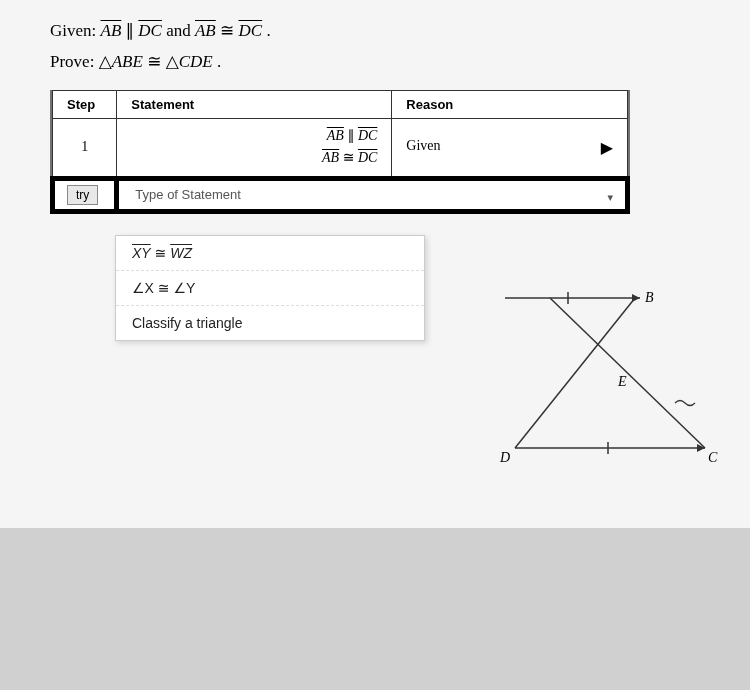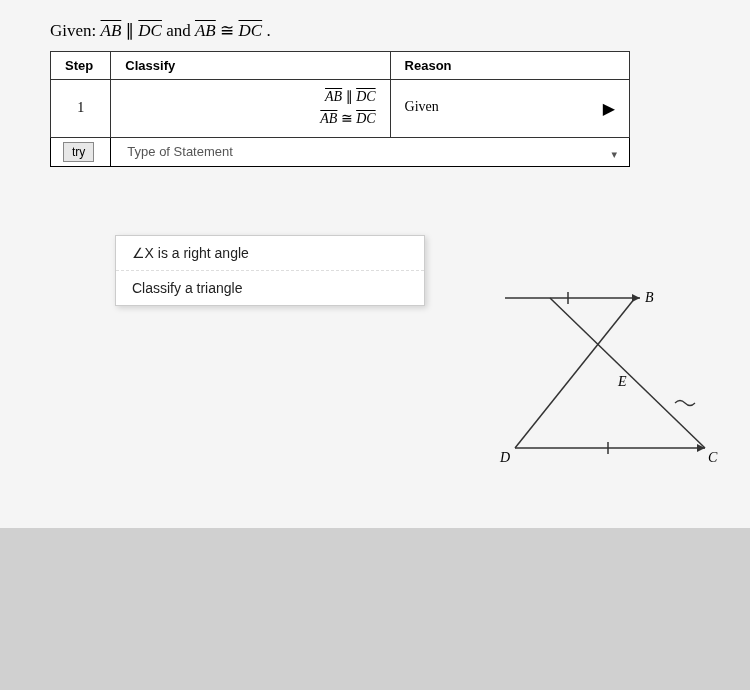--- a/index.html
+++ b/index.html
@@ -74,21 +74,21 @@
     .statement-col { width: 280px; text-align: center; }
     .reason-col { width: 240px; }
 
     .statement-cell {
       text-align: right;
       line-height: 1.6;
     }
 
     .try-row td {
       padding: 4px 12px;
-      border: 1px solid #000000;
+      border: 5px solid #000000;
     }
 
     .try-btn {
       border: 1px solid #888;
       background: #e8e8e8;
       padding: 2px 8px;
       font-size: 12px;
       cursor: pointer;
       font-family: Arial, sans-serif;
       margin-right: 4px;
@@ -145,26 +145,33 @@
     <span class="overline">AB</span>
     <span> ∥ </span>
     <span class="overline">DC</span>
     <span> and </span>
     <span class="overline">AB</span>
     <span> ≅ </span>
     <span class="overline">DC</span>
     <span>.</span>
   </div>
 
+  <div class="prove-text">
+    <span>Prove: </span>
+    <span>△</span><span class="italic">ABE</span>
+    <span> ≅ </span>
+    <span>△</span><span class="italic">CDE</span>
+    <span>.</span>
+  </div>
 
   <table class="proof-table">
     <thead>
       <tr>
         <th class="step-col">Step</th>
-        <th class="statement-col">Classify</th>
+        <th class="statement-col">Statement</th>
         <th class="reason-col">Reason</th>
       </tr>
     </thead>
     <tbody>
 
       <tr>
         <td class="step-col">1</td>
         <td class="statement-col">
           <div class="statement-cell">
             <div>
@@ -194,21 +201,26 @@
             <span style="color:#555; font-size:13px; font-family:Arial,sans-serif; flex:1; padding:2px 4px;">Type of Statement</span>
             <span style="font-size:11px; color:#555;">▾</span>
           </div>
         </td>
       </tr>
     </tbody>
   </table>
 
   <div class="dropdown-menu">
     <div class="dropdown-item">
-      <span>∠X is a right angle</span>
+      <span>
+        <span class="overline">XY</span> ≅ <span class="overline">WZ</span>
+      </span>
+    </div>
+    <div class="dropdown-item">
+      <span>∠X ≅ ∠Y</span>
     </div>
     <div class="dropdown-item">
       <span>Classify a triangle</span>
     </div>
   </div>
 
   <div class="figure-container">
     <svg width="300" height="280" viewBox="0 0 300 280">
 
       <line x1="85" y1="80" x2="220" y2="80" stroke="#333" stroke-width="1.5"></line>

